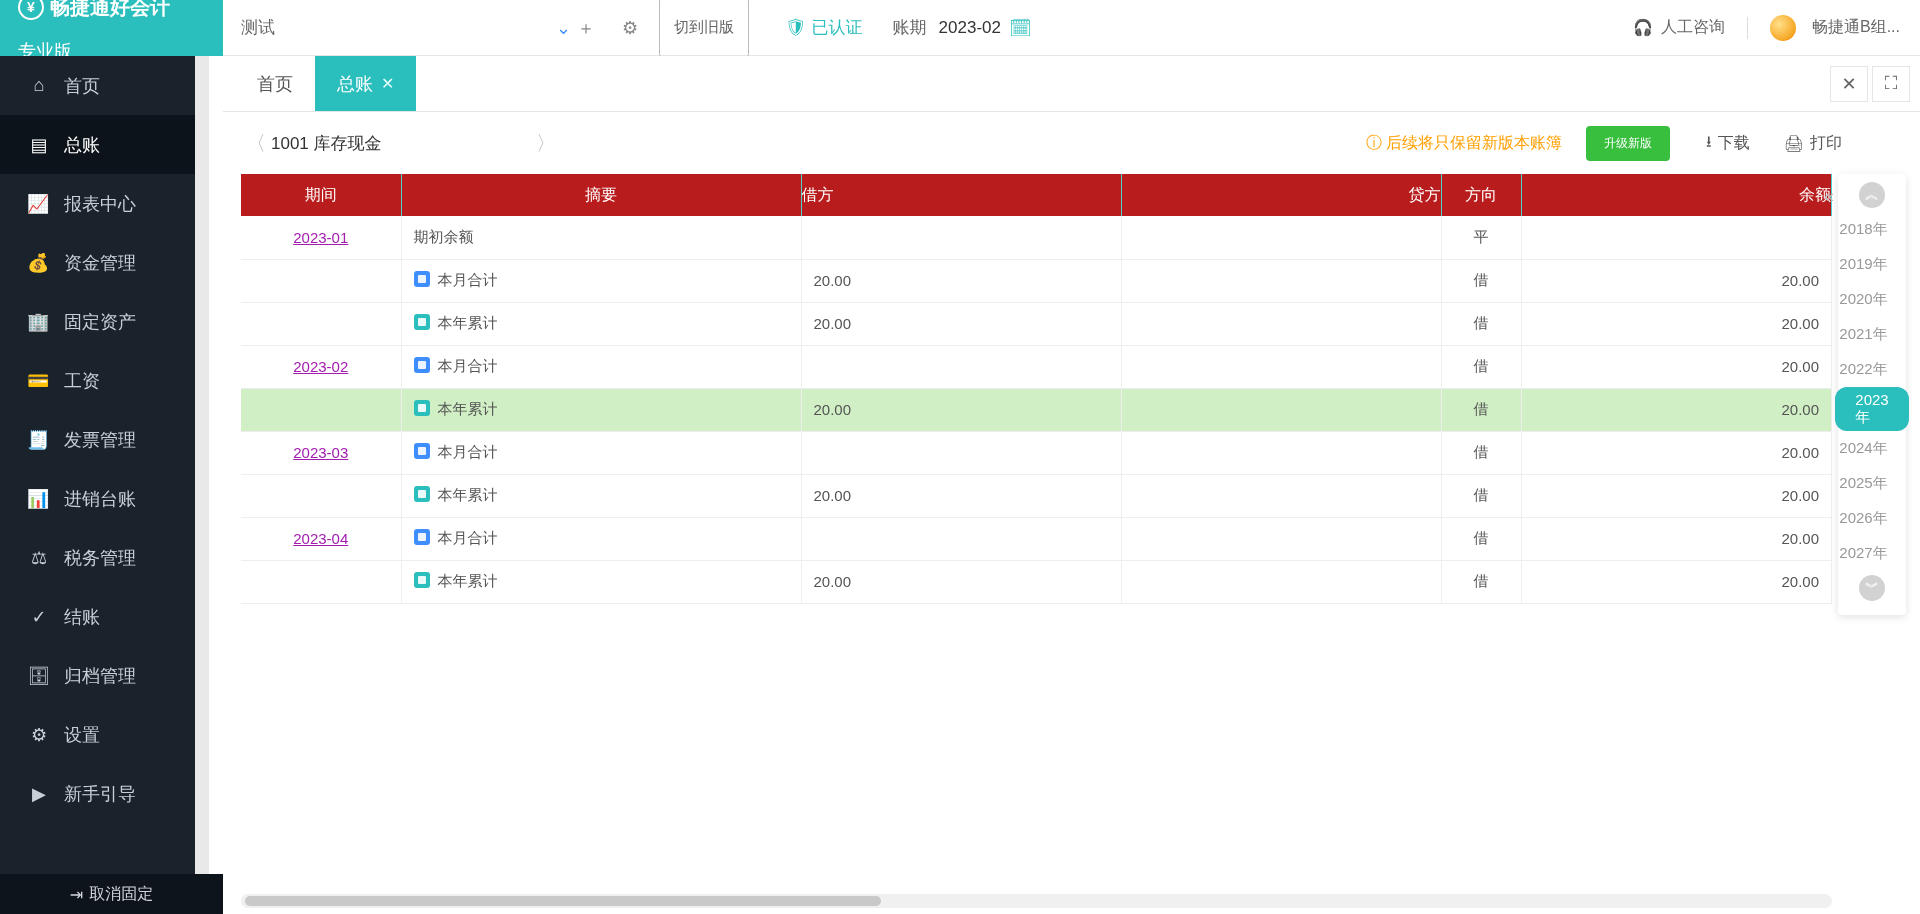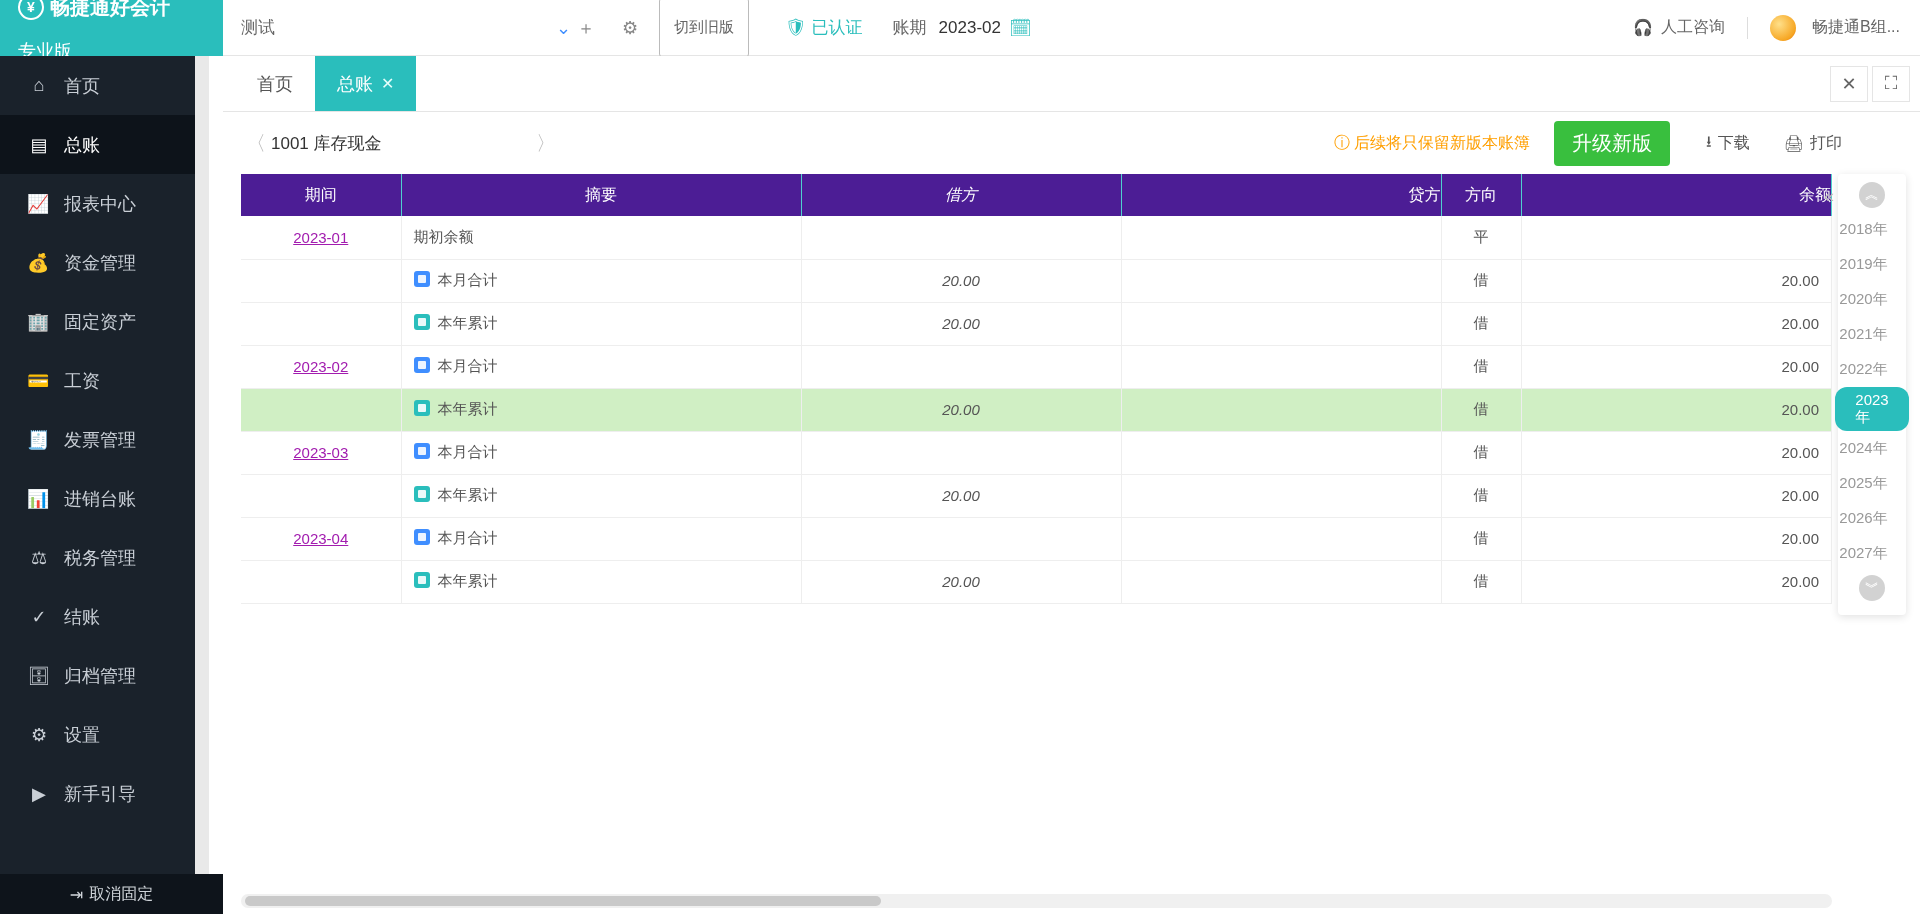--- a/index.html
+++ b/index.html
@@ -281,21 +281,21 @@
       align-items: center;
       gap: 4px;
       margin-right: 24px;
     }
     .btn-upgrade {
       background: #39bf3e;
       color: #fff;
       border: none;
       border-radius: 4px;
       padding: 9px 18px;
-      font-size: 20px;
+      font-size: 12px;
       cursor: pointer;
       margin-right: 36px;
     }
     .btn-text {
       display: flex;
       align-items: center;
       gap: 6px;
       color: #555;
       font-size: 16px;
       cursor: pointer;
@@ -309,39 +309,39 @@
       top: 62px;
       bottom: 24px;
       overflow: hidden;
     }
     table.ledger {
       width: 100%;
       border-collapse: collapse;
       table-layout: fixed;
     }
     table.ledger th {
-      background: #4c1d95;
+      background: #b91c1c;
       color: #fff;
       font-weight: normal;
       font-size: 16px;
       height: 42px;
       border-right: 1px solid #4fd0ce;
     }
     table.ledger td {
       height: 43px;
       border-bottom: 1px solid #eee;
       border-right: 1px solid #eee;
       font-size: 15px;
       padding: 0 12px;
       color: #555;
     }
     table.ledger tr.hl td { background: #d0efc4; }
     .col-period { width: 160px; text-align: center; }
     .col-summary { width: 400px; }
-    .col-debit { width: 320px; text-align: center; font-style: italic; }
+    .col-debit { width: 320px; text-align: left; }
     .col-credit { width: 320px; text-align: right; }
     .col-dir { width: 80px; text-align: center; }
     .col-balance { text-align: right; }
     td.col-period a { color: #a21caf; text-decoration: underline; cursor: pointer; }
     .sum-icon {
       display: inline-block;
       width: 16px;
       height: 16px;
       border-radius: 3px;
       margin-right: 8px;

